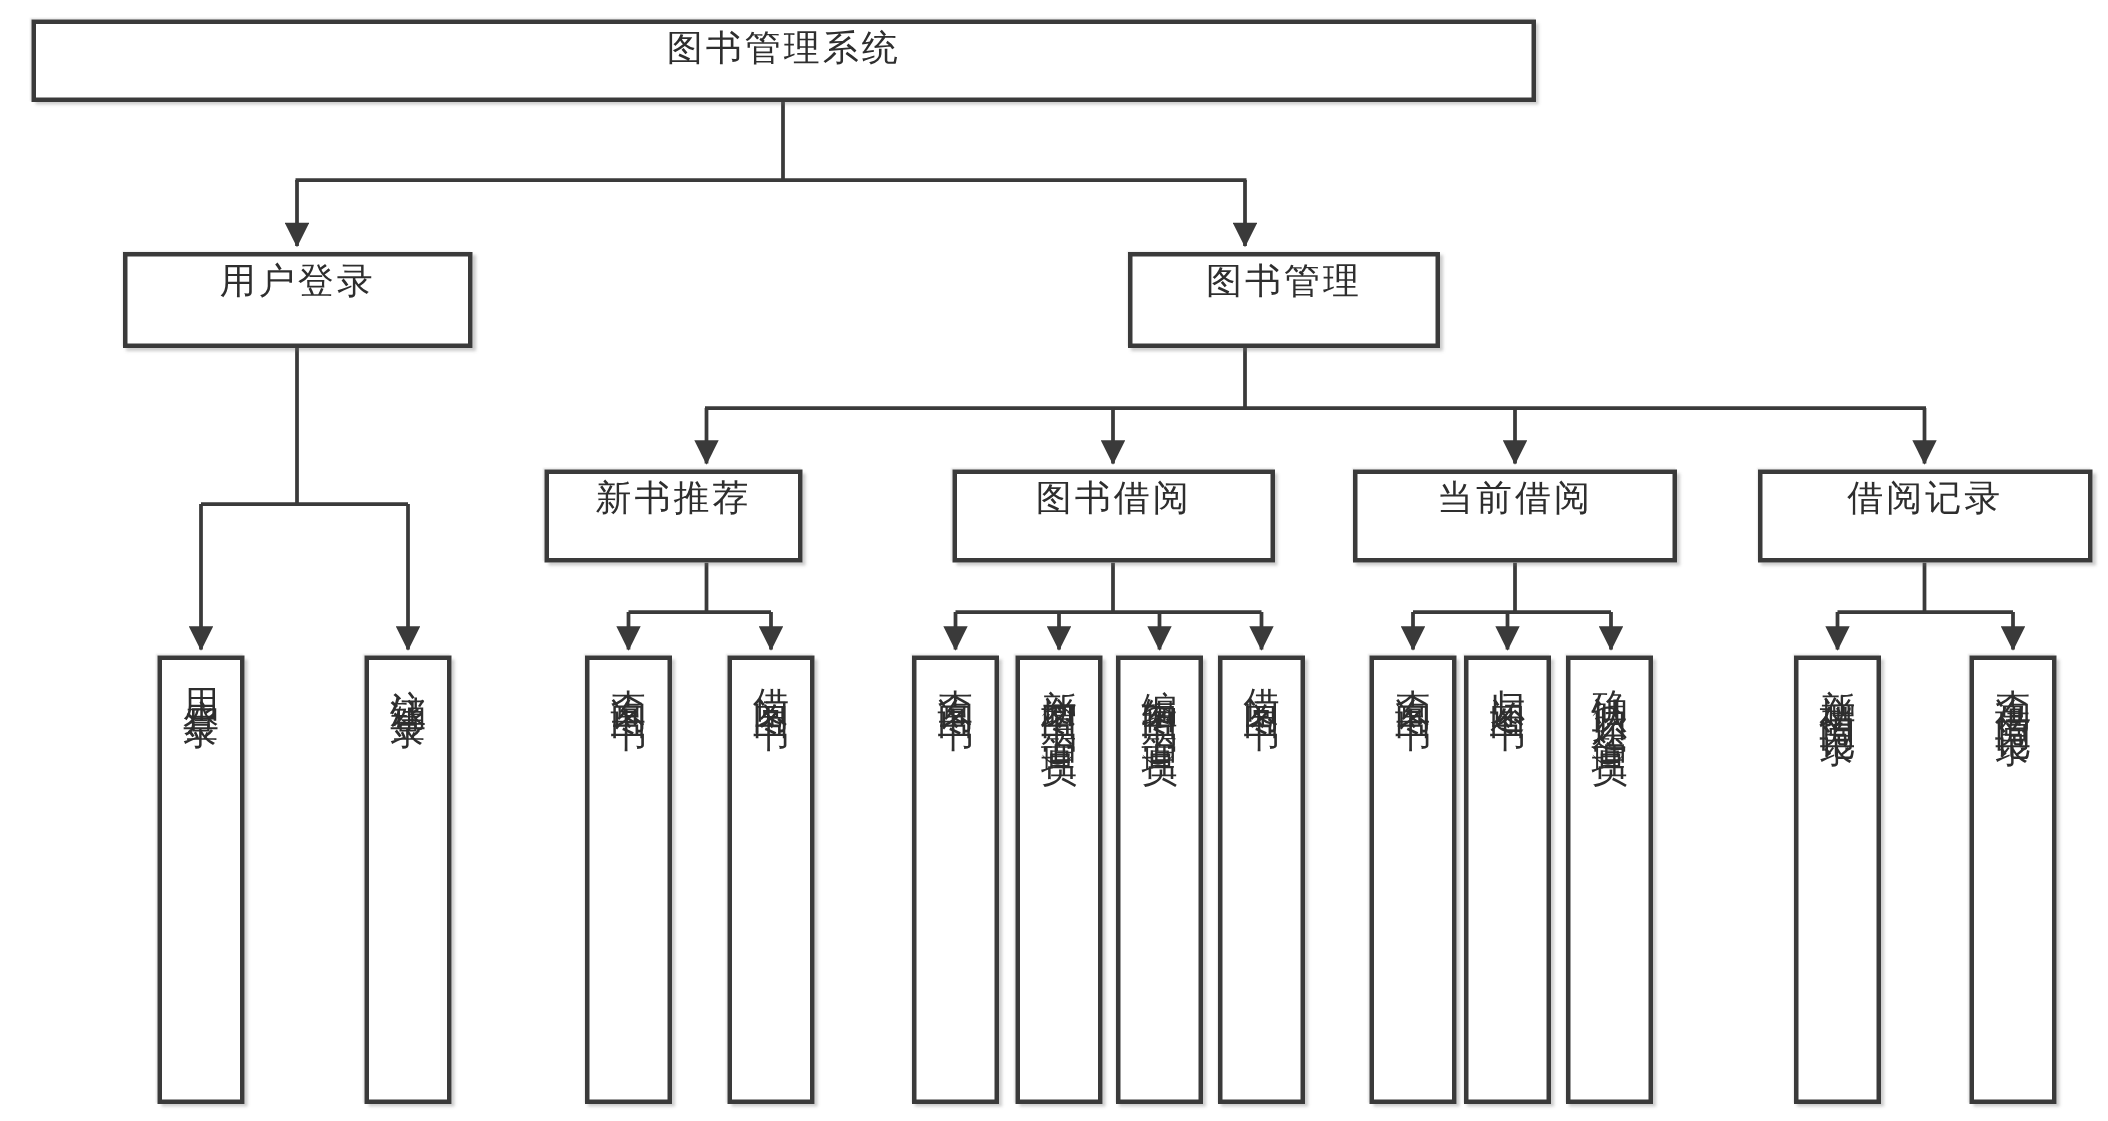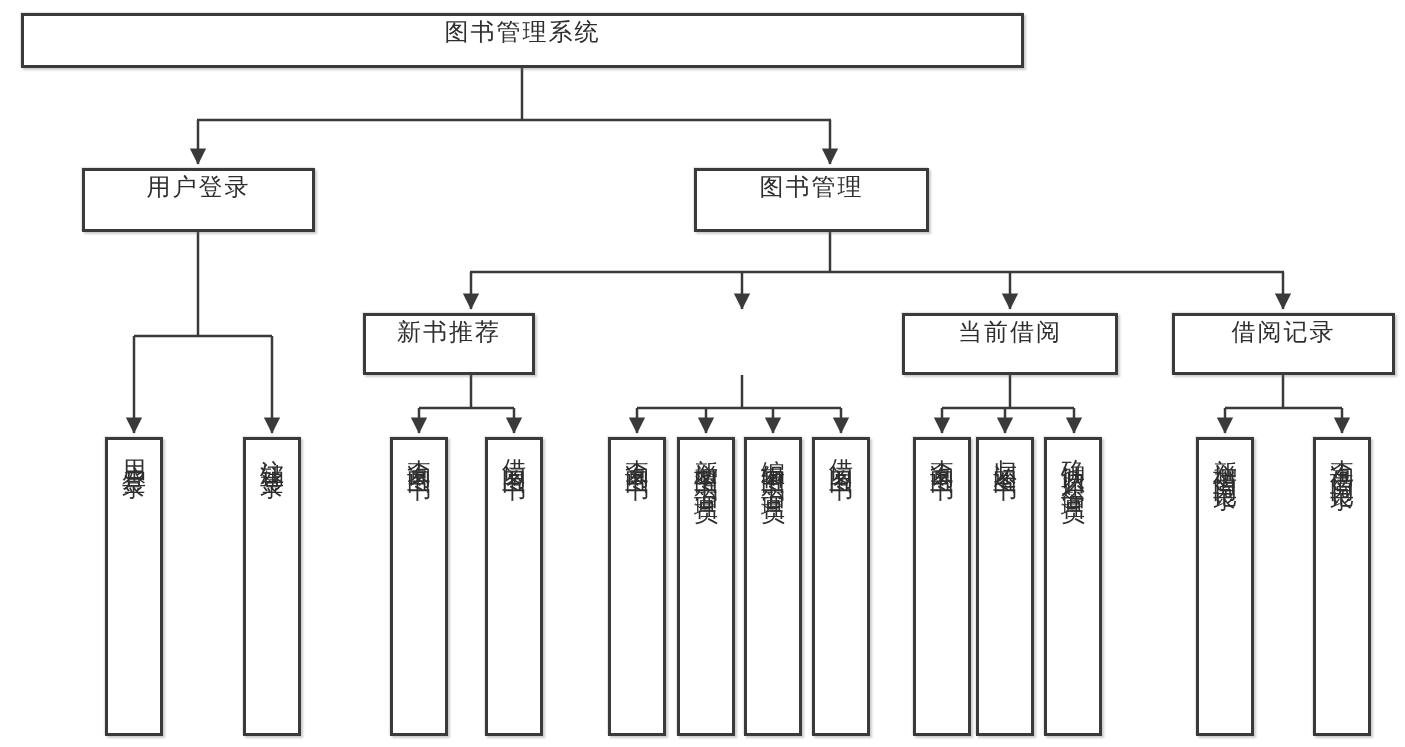--- a/index.html
+++ b/index.html
@@ -105,26 +105,29 @@
     </g>
   </svg>
 
   <div class="node" style="left:21px; top:13px; width:1003px; height:55px;">
     <span>图书管理系统</span>
   </div>
 
   <div class="node" style="left:82px; top:168px; width:233px; height:64px;">
     <span>用户登录</span>
   </div>
-  <div class="node" style="left:694px; top:168px; width:235px; height:64px;">
+  <div class="node" style="left:752px; top:168px; width:208px; height:64px;">
     <span>图书管理</span>
   </div>
 
   <div class="node" style="left:363px; top:313px; width:172px; height:62px;">
     <span>新书推荐</span>
+  </div>
+  <div class="node" style="left:635px; top:313px; width:215px; height:62px;">
+    <span>图书借阅</span>
   </div>
   <div class="node" style="left:902px; top:313px; width:216px; height:62px;">
     <span>当前借阅</span>
   </div>
   <div class="node" style="left:1172px; top:313px; width:223px; height:62px;">
     <span>借阅记录</span>
   </div>
 
   <div class="node leaf" style="left:105px; top:437px; width:58px; height:299px;">
     <span class="vtext">用户登录</span>

